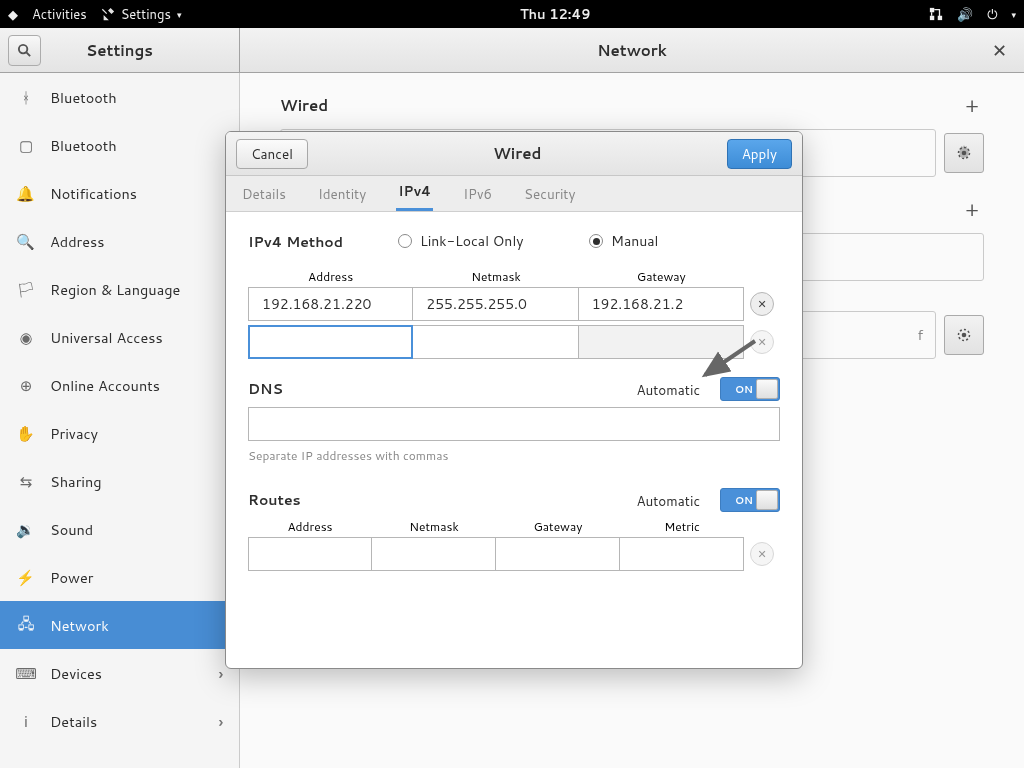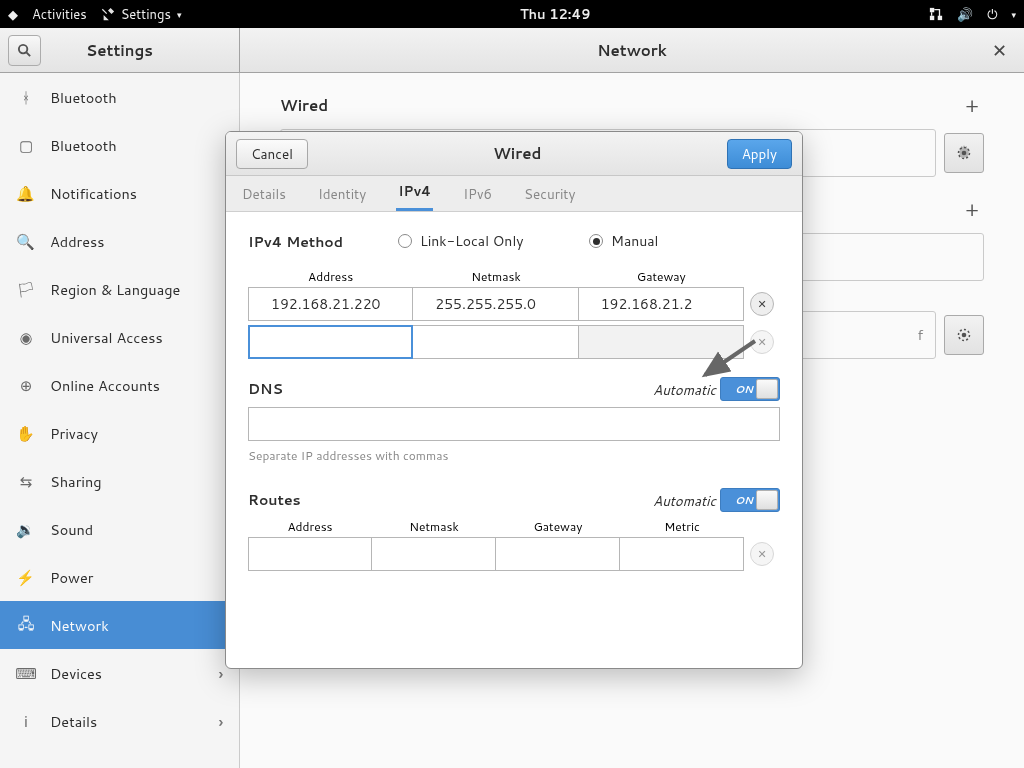--- a/index.html
+++ b/index.html
@@ -56,30 +56,30 @@
   .dlg-body::-webkit-scrollbar{width:10px;} .dlg-body::-webkit-scrollbar-thumb{background:#c0c0c0;border-radius:5px;}
 
   .method-row { display:flex; margin-bottom:16px;}
   .method-label { width:150px; font-weight:700; font-size:14px; color:#2e2e2e; padding-top:2px;}
   .method-options { flex:1; display:grid; grid-template-columns: 1fr 1fr; row-gap:12px;}
   .radio-opt { display:flex; align-items:center; gap:8px; font-size:14px; color:#2e2e2e; cursor:pointer;}
   .radio-dot { width:14px;height:14px;border:1px solid #8a8a8a;border-radius:50%;display:inline-flex;align-items:center;justify-content:center;}
   .radio-dot.sel::after{content:"";width:7px;height:7px;background:#2e2e2e;border-radius:50%;}
 
   .sec-title { font-weight:700; font-size:14px; color:#2e2e2e; margin-top:18px; margin-bottom:6px; display:flex;align-items:center;}
-  .sec-title .auto { margin-left:auto; font-weight:400; font-size:13.5px; color:#2e2e2e; display:flex;align-items:center;gap:4px;font-style:italic;}
+  .sec-title .auto { margin-left:auto; font-weight:400; font-size:13.5px; color:#2e2e2e; display:flex;align-items:center;gap:20px;}
   .toggle { width:60px;height:24px;background:#4a90d9;border:1px solid #3d7dc0;border-radius:3px;display:flex;align-items:center;position:relative;color:#fff;font-size:10px;font-weight:700;cursor:pointer;}
   .toggle .txt { position:absolute; left:14px; }
   .toggle .knob { position:absolute; right:1px; top:1px; bottom:1px; width:22px; background:linear-gradient(#fafafa,#e0e0e0);border:1px solid #b0b0b0;border-radius:2px;}
 
   .addr-head { display:grid; grid-template-columns: 1fr 1fr 1fr 32px; text-align:center; font-size:12px; color:#000000; margin-bottom:2px; padding-right:4px;}
   .addr-head.routes { grid-template-columns: 1fr 1fr 1fr 1fr 32px; }
   .addr-row { display:grid; grid-template-columns: 1fr 1fr 1fr 32px; align-items:center; gap:0; margin-bottom:0; padding-right:4px;}
   .addr-row.routes { grid-template-columns: 1fr 1fr 1fr 1fr 32px;}
-  .addr-row input { height:34px; border:1px solid #b6b6b6; padding:0 22px; font-size:14px; color:#2e2e2e; width:100%; outline:none;}
+  .addr-row input { height:34px; border:1px solid #b6b6b6; padding:0 13px; font-size:14px; color:#2e2e2e; width:100%; outline:none;}
   .addr-row input:not(:first-child){border-left:none;}
   .addr-row input[readonly]{background:#f2f2f2;}
   .row-del { width:24px;height:24px; border:1px solid #b6b6b6; border-radius:50%; background:#eee; display:flex;align-items:center;justify-content:center;font-size:11px;color:#444;cursor:pointer; margin-left:6px;}
   .row-del.dim { opacity:.55;}
   .dns-input { width:100%; height:34px; border:1px solid #b6b6b6; padding:0 8px;}
   .hint { font-size:12px; color:#8a8a8a; margin-top:6px; }
 
   
   .arrow-annot { position:absolute; left:697px; top:335px; pointer-events:none;}
 </style>

